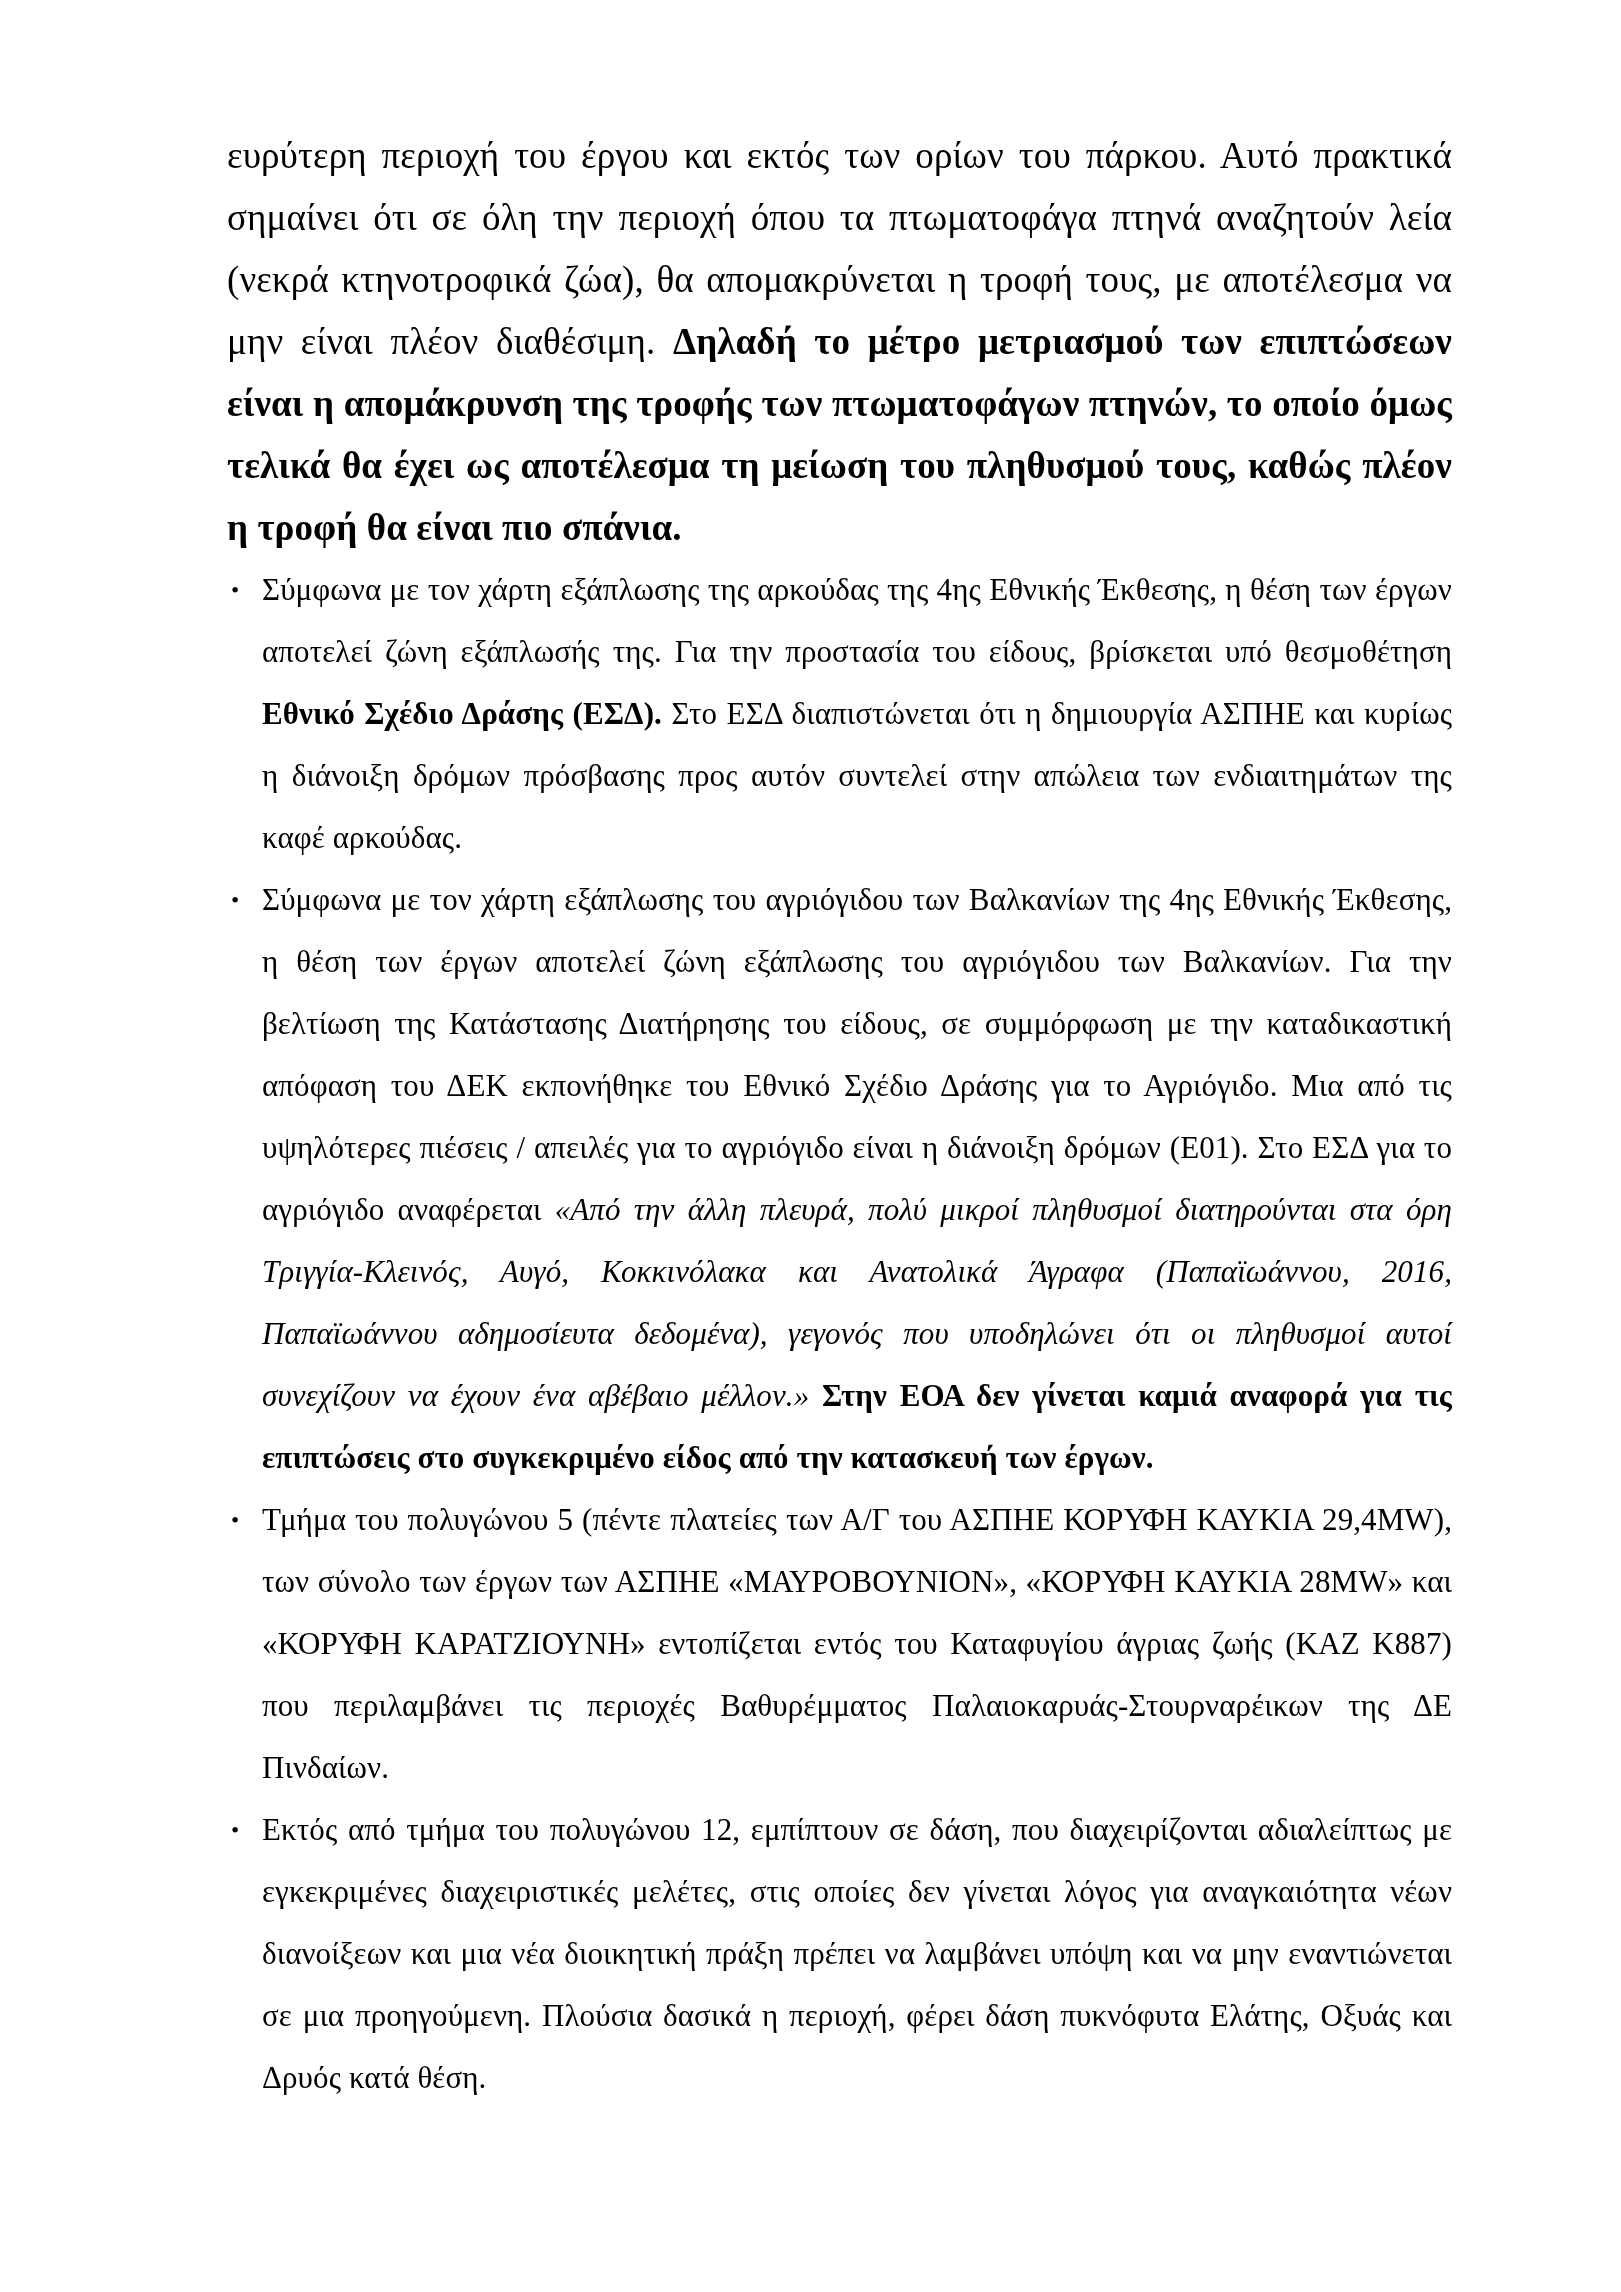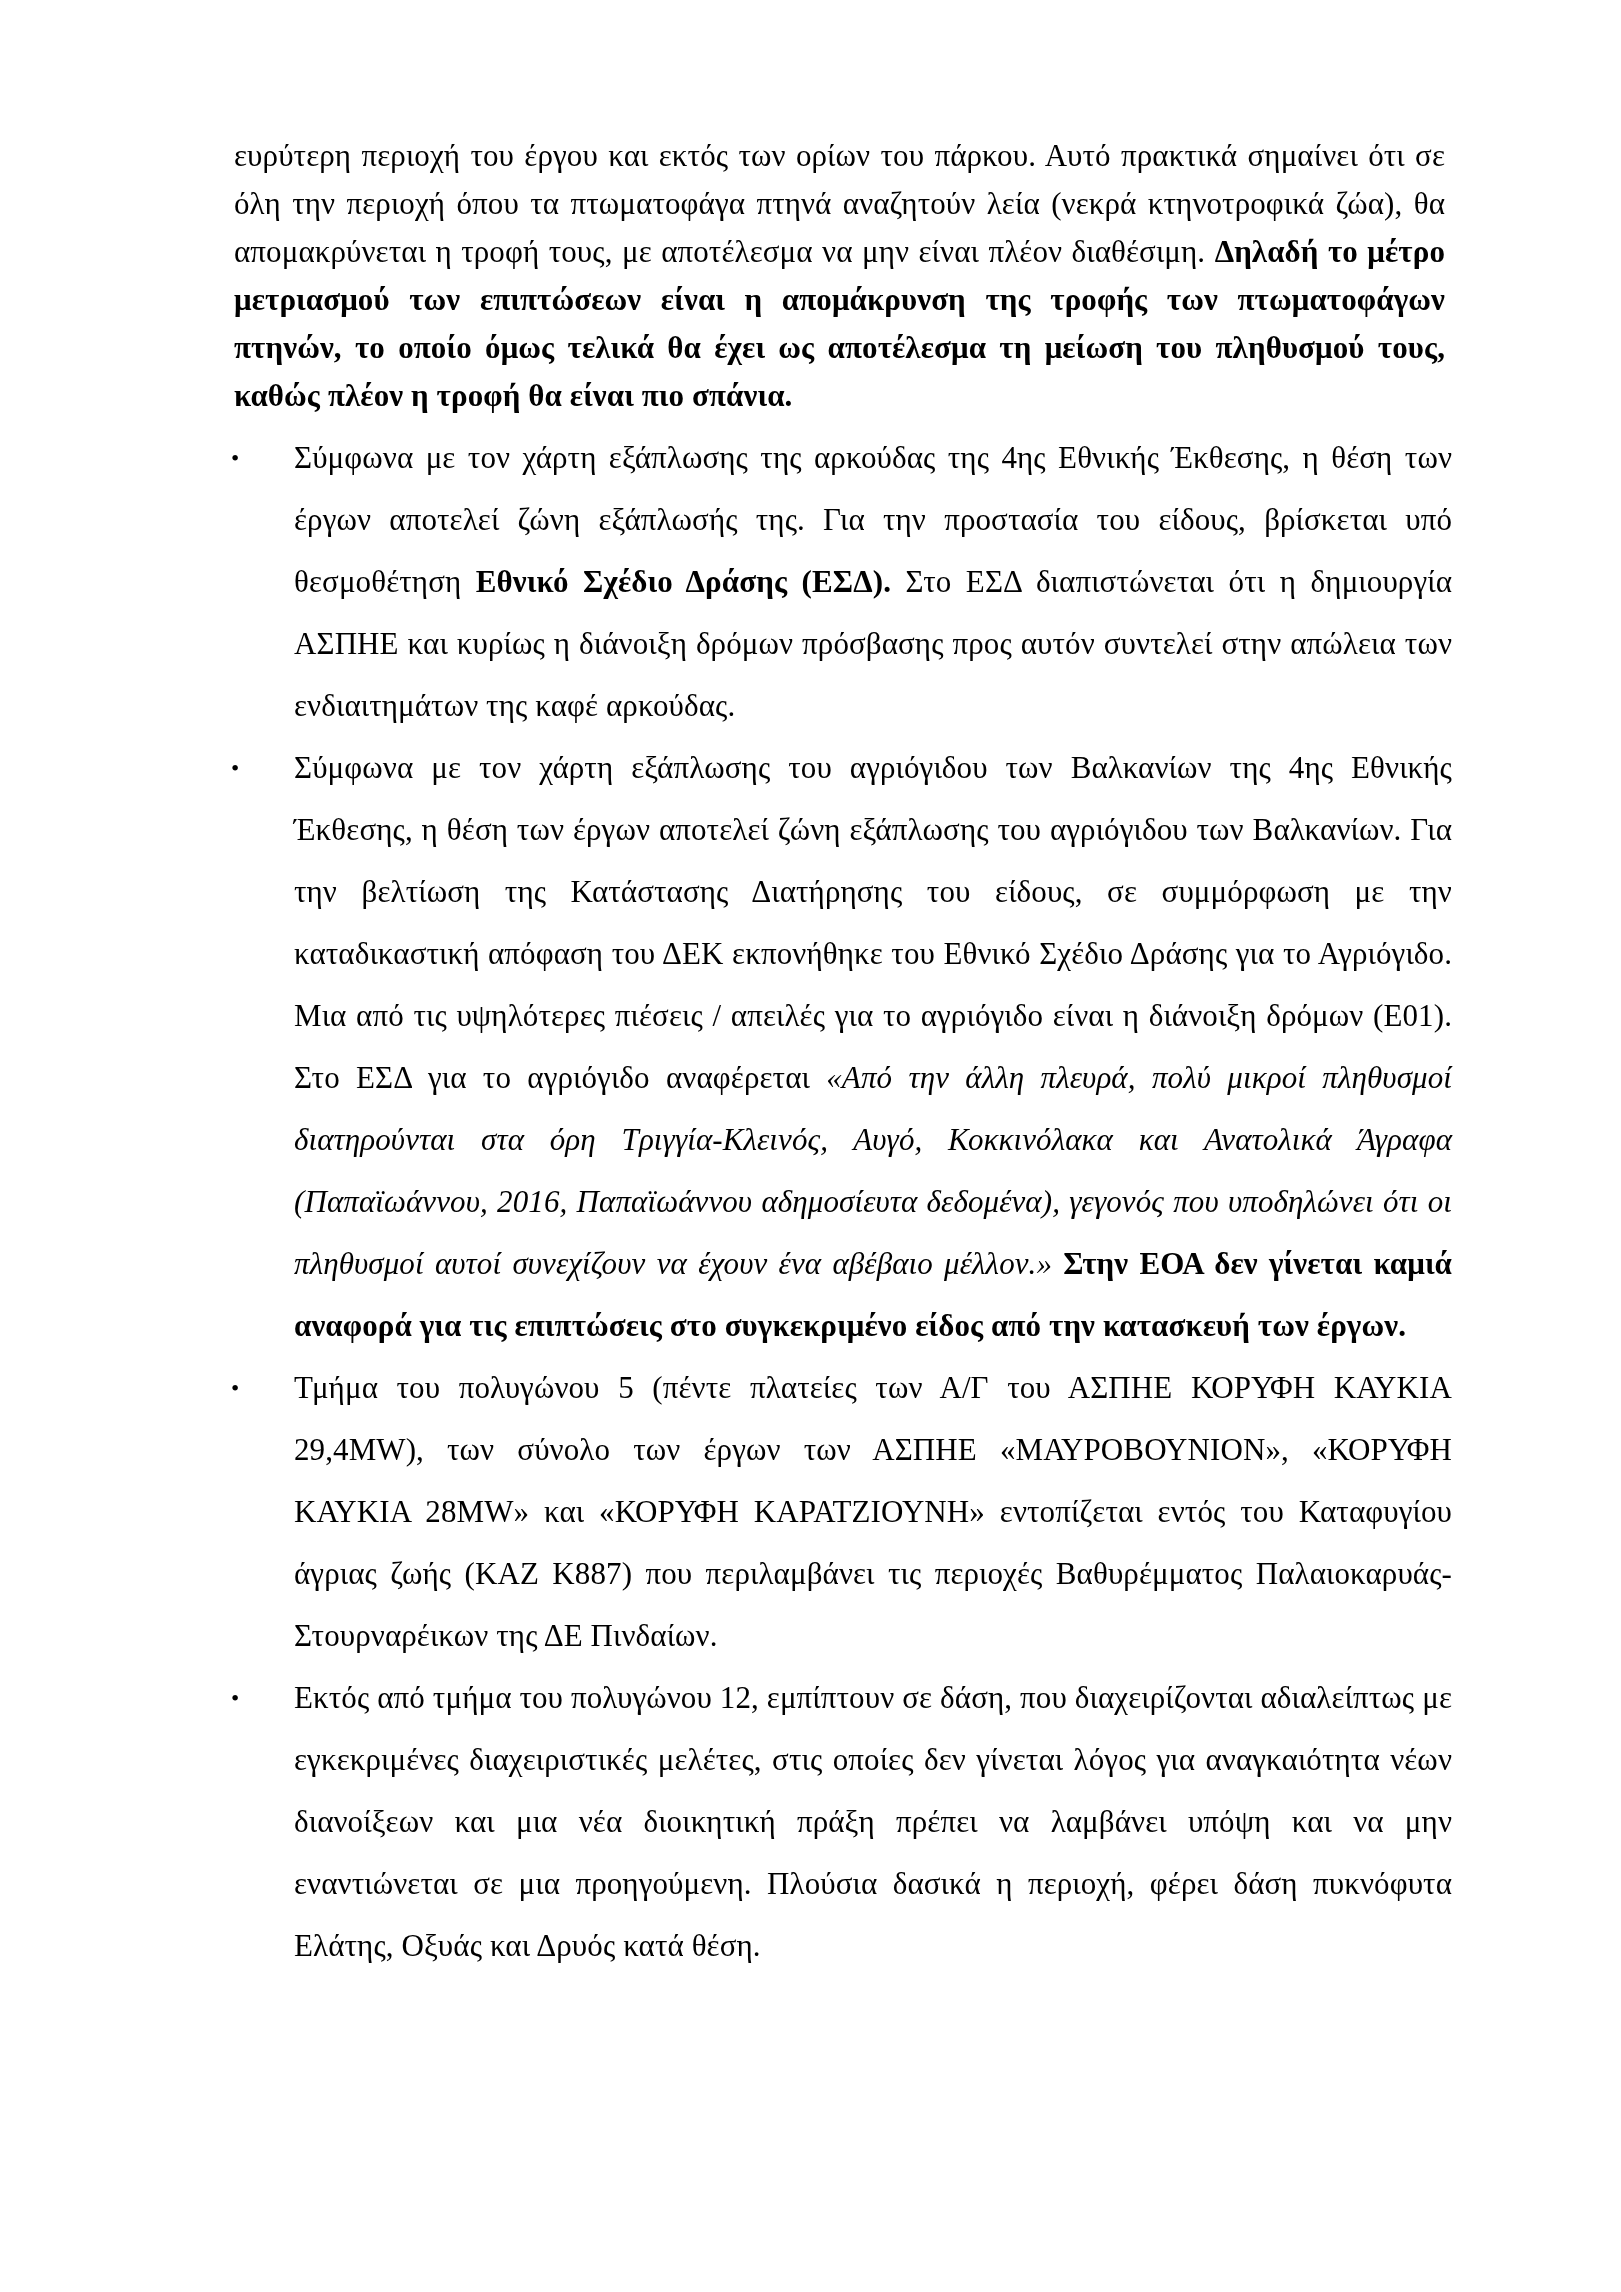--- a/index.html
+++ b/index.html
@@ -19,23 +19,23 @@
     width: 1621px;
     height: 2293px;
     background: #ffffff;
     box-sizing: border-box;
     padding: 125px 169px 0 227px;
   }
   .doc-body {
     width: 1225px;
   }
   p.para {
-    margin: 7px;
-    font-size: 31px;
-    line-height: 48px;
+    margin: 0;
+    font-size: 37px;
+    line-height: 62px;
     text-align: justify;
     text-justify: inter-word;
     letter-spacing: 0.1px;
   }
   p.para.cont {
     text-indent: 0;
   }
   ul.bullets {
     list-style: none;
     margin: 0;
@@ -53,21 +53,20 @@
   }
   li.bullet-item > .bullet-marker {
     position: absolute;
     left: 3.9px;
     top: 0;
     font-size: 23.5px;
     line-height: 62px;
   }
   li.bullet-item > .bullet-text {
     display: block;
-    margin-left: 32px;
   }
   b, .b { font-weight: bold; }
   i, .i { }
   
   .para :last-child, .bullet-text :last-child { }
 </style>
 </head>
 <body>
 
 <div class="page">

